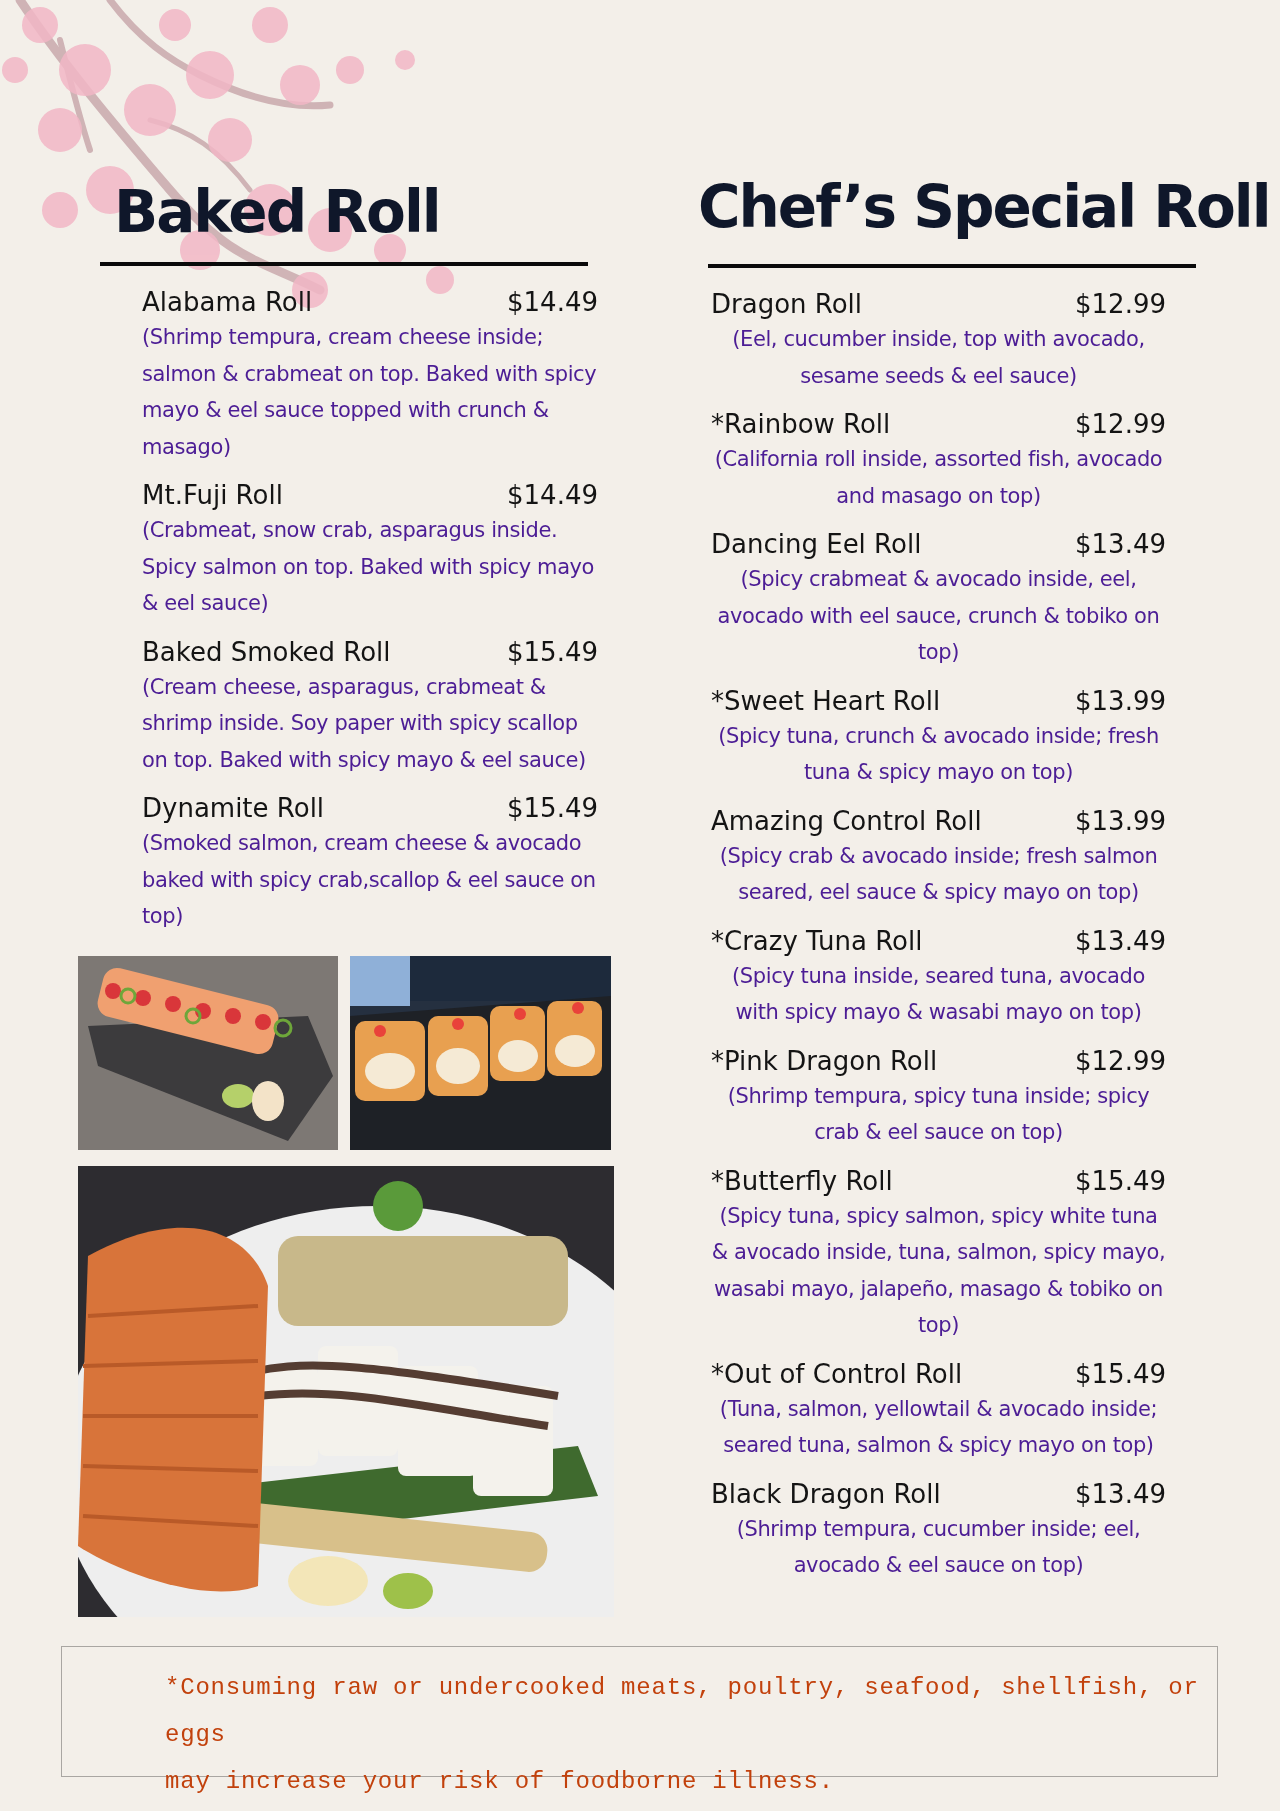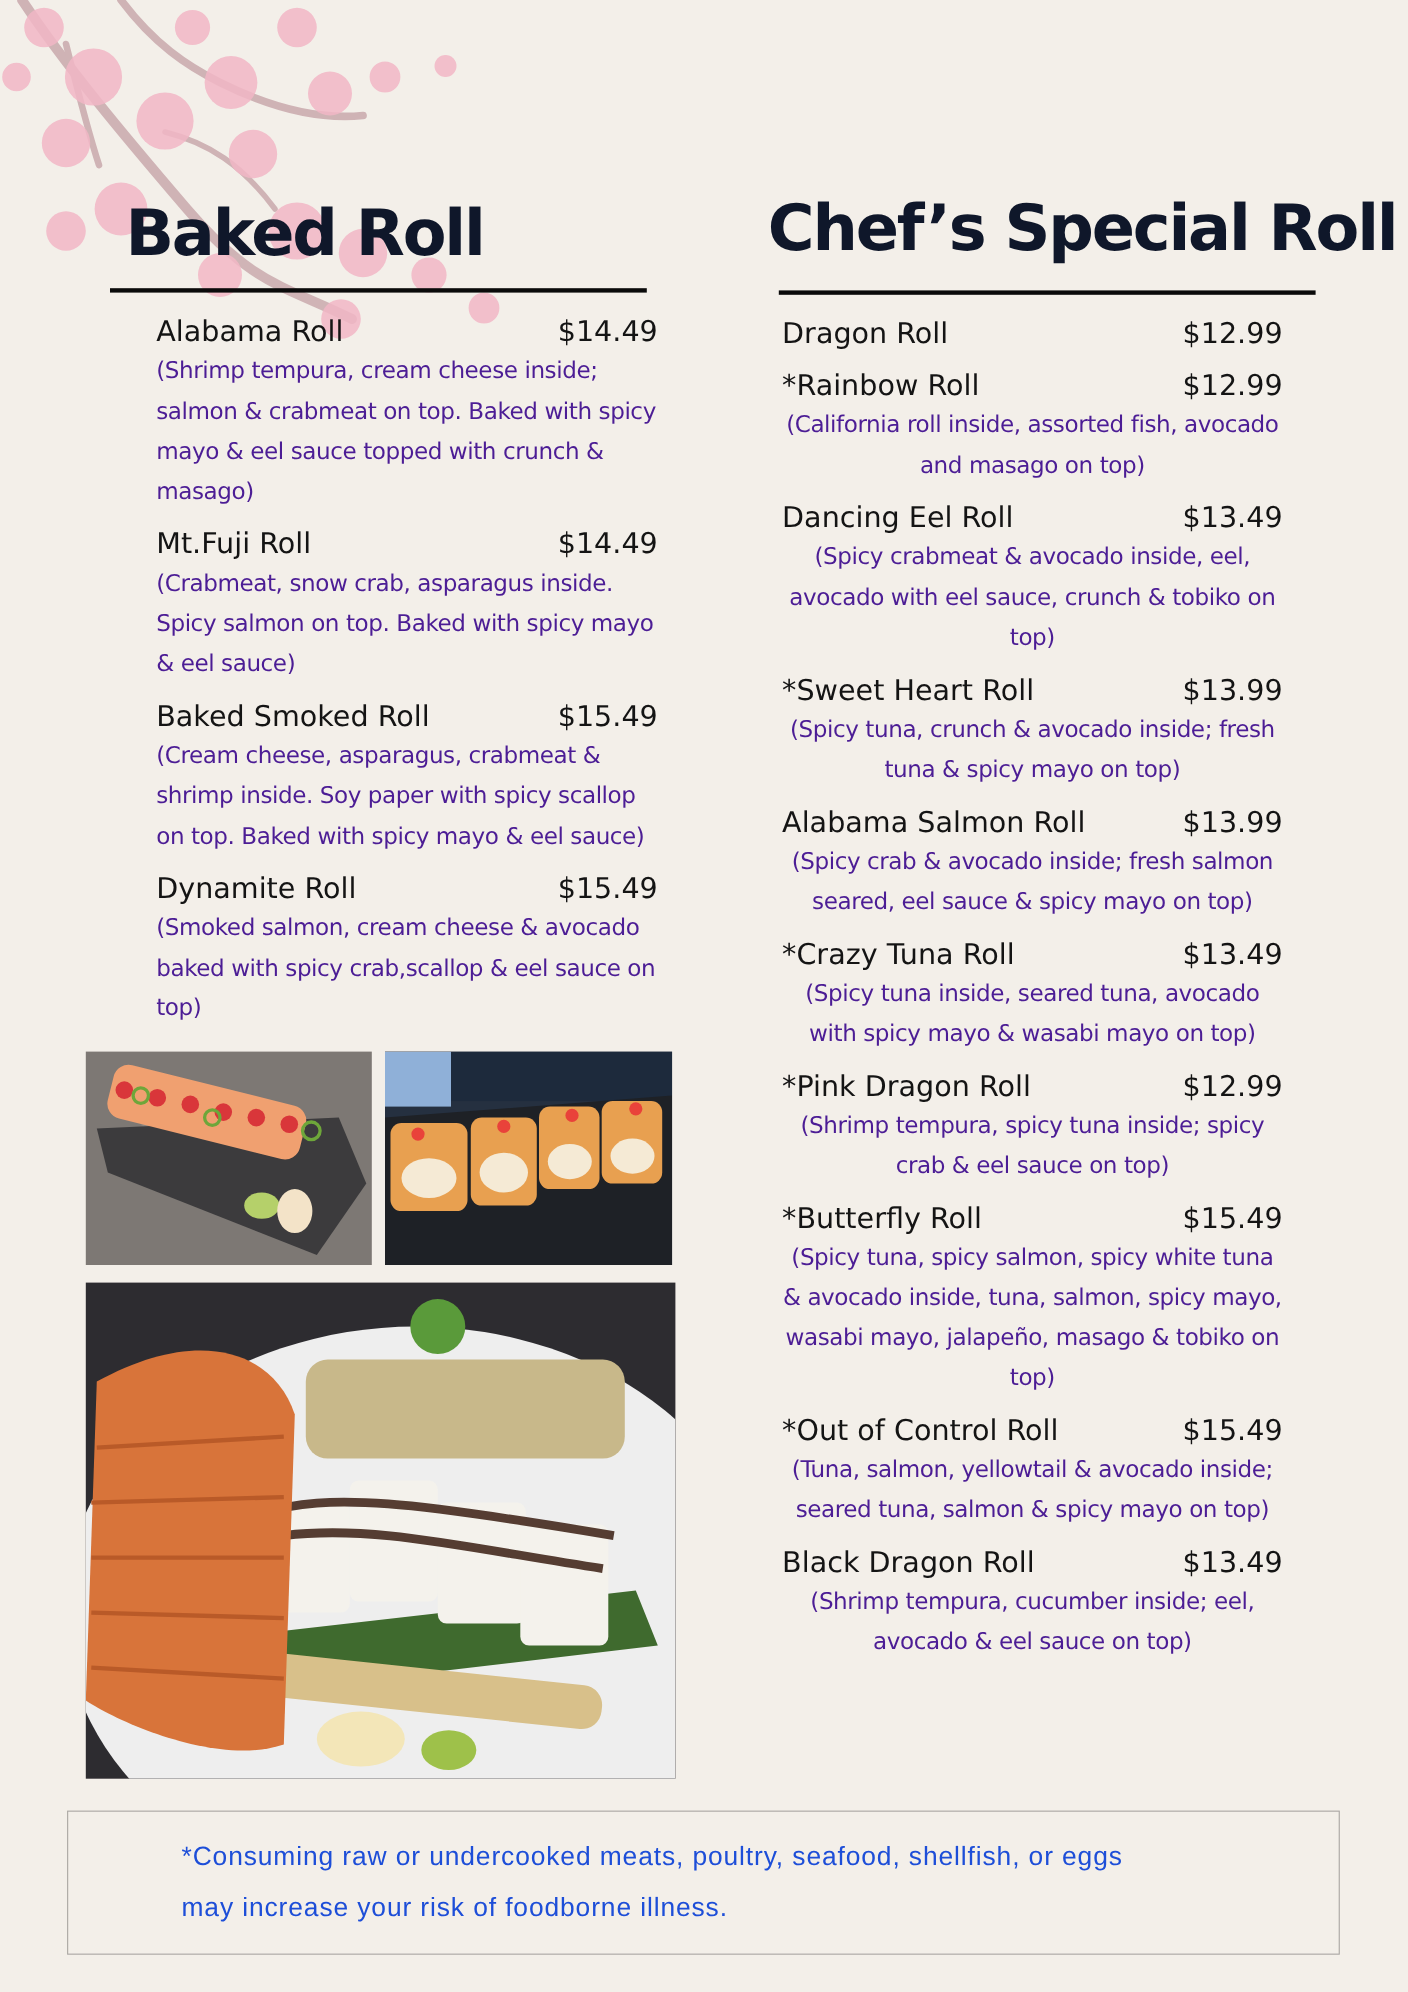--- a/index.html
+++ b/index.html
@@ -27,22 +27,22 @@
     font-size: 21px; line-height: 36.5px; color: #4c1d95;
     font-family: "DejaVu Sans", sans-serif; letter-spacing: -0.4px;
   }
   .photo { position: absolute; overflow: hidden; }
   .notice {
     position: absolute; left: 61px; top: 1646px; width: 1157px; height: 131px;
     border: 1.5px solid #a9a6a2; box-sizing: border-box;
     padding: 17px 0 0 103px;
   }
   .notice-line {
-    font-size: 24px; line-height: 47px; color: #1d4ed8;
-    font-family: Liberation Sans, sans-serif; letter-spacing: 0.8px;
+    font-size: 24px; line-height: 47px; color: #c2410c;
+    font-family: Liberation Mono, monospace; letter-spacing: 0.8px;
   }
 </style>
 </head>
 <body>
 
 <svg class="blossom" viewBox="0 0 520 330">
   <g stroke="#c9a9ad" stroke-linecap="round" fill="none" opacity="0.85">
     <path d="M20 0 C60 60 110 120 170 190 S 260 260 320 290" stroke-width="9"></path>
     <path d="M110 0 C140 40 170 60 200 75 S 280 110 330 105" stroke-width="7"></path>
     <path d="M60 40 C70 80 80 120 90 150" stroke-width="6"></path>
@@ -186,20 +186,21 @@
 
 <h1 class="section-title" style="left:698px; top:173px; font-size:58px;">Chef’s Special Roll</h1>
 <div class="rule" style="left:708px; top:264px; width:488px;"></div>
 
 <div class="menu-col" style="left:711px; top:287px; width:455px;text-align:center;">
   <div class="item">
     <div class="item-head">
         <span>Dragon Roll</span>
         <span>$12.99</span>
       </div>
+    <div class="item-desc">(Eel, cucumber inside, top with avocado, sesame seeds &amp; eel sauce)</div>
   </div>
   <div class="item">
     <div class="item-head">
         <span>*Rainbow Roll</span>
         <span>$12.99</span>
       </div>
     <div class="item-desc">(California roll inside, assorted fish, avocado and masago on top)</div>
   </div>
   <div class="item">
     <div class="item-head">
@@ -210,21 +211,21 @@
   </div>
   <div class="item">
     <div class="item-head">
         <span>*Sweet Heart Roll</span>
         <span>$13.99</span>
       </div>
     <div class="item-desc">(Spicy tuna, crunch &amp; avocado inside; fresh tuna &amp; spicy mayo on top)</div>
   </div>
   <div class="item">
     <div class="item-head">
-        <span>Alabama Salmon Roll</span>
+        <span>Amazing Control Roll</span>
         <span>$13.99</span>
       </div>
     <div class="item-desc">(Spicy crab &amp; avocado inside; fresh salmon seared, eel sauce &amp; spicy mayo on top)</div>
   </div>
   <div class="item">
     <div class="item-head">
         <span>*Crazy Tuna Roll</span>
         <span>$13.49</span>
       </div>
     <div class="item-desc">(Spicy tuna inside, seared tuna, avocado with spicy mayo &amp; wasabi mayo on top)</div>

